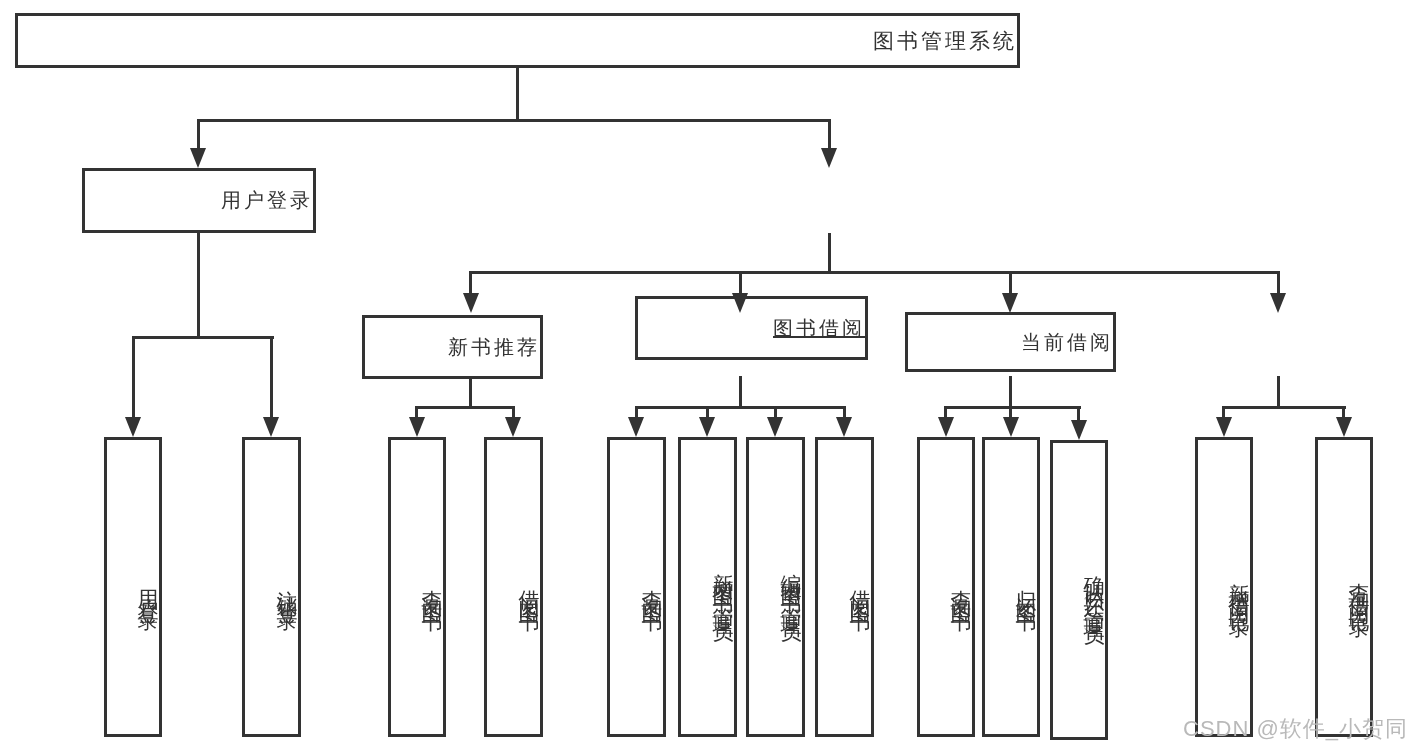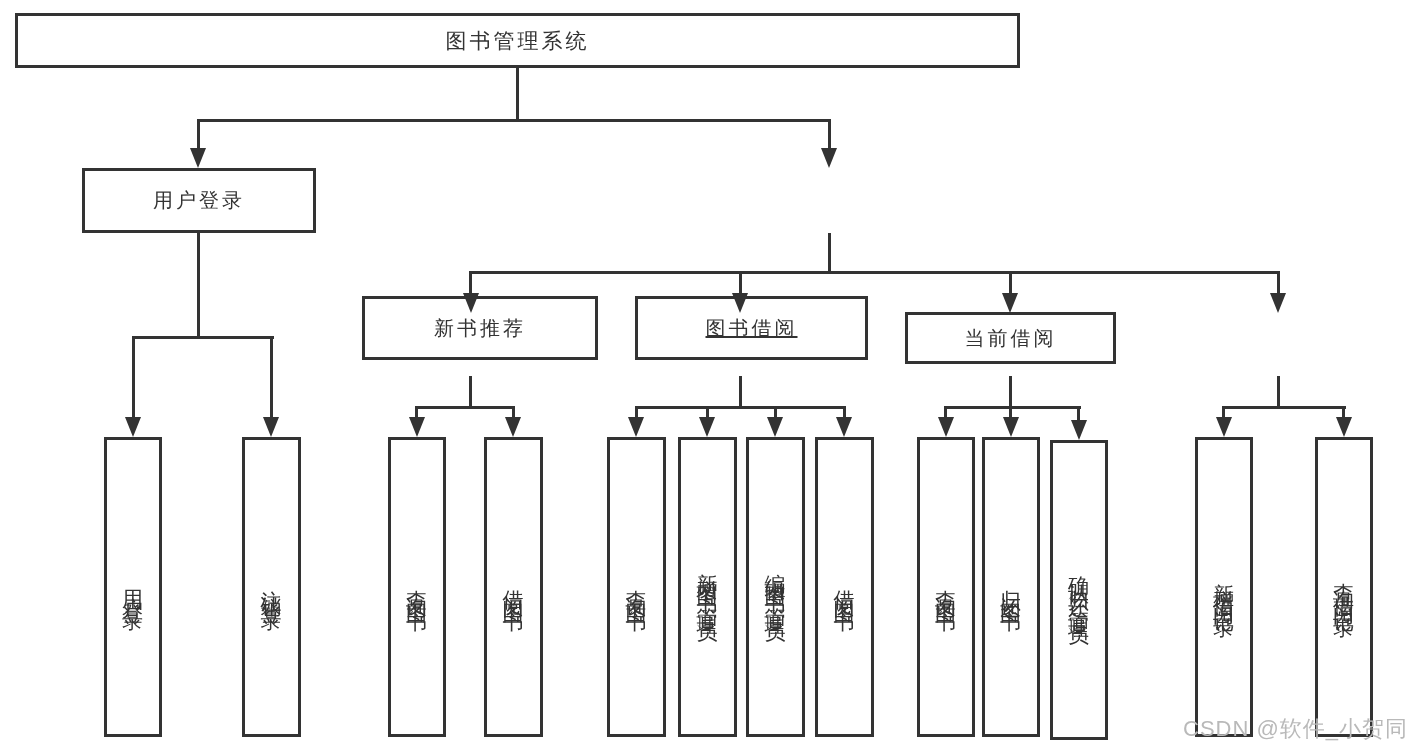--- a/index.html
+++ b/index.html
@@ -11,21 +11,21 @@
     font-family: "Liberation Sans", sans-serif;
     overflow: hidden;
   }
   .box {
     position: absolute;
     box-sizing: border-box;
     border: 3px solid #333333;
     background: #ffffff;
     display: flex;
     align-items: center;
-    justify-content: center;
+    justify-content: flex-end;
     color: #333333;
   }
   .hlabel {
     font-size: 20px;
     letter-spacing: 3px;
     white-space: nowrap;
     color: #333333;
   }
   .root .hlabel { font-size: 21px; }
   .vlabel {
@@ -65,27 +65,27 @@
 <div class="canvas">
 
   <div class="box root" style="left:15px; top:13px; width:1005px; height:55px;">
     <span class="hlabel">图书管理系统</span>
   </div>
 
   <div class="box" style="left:82px; top:168px; width:234px; height:65px;">
     <span class="hlabel">用户登录</span>
   </div>
 
-  <div class="box" style="left:362px; top:296px; width:236px; height:64px;">
+  <div class="box" style="left:362px; top:315px; width:181px; height:64px;">
     <span class="hlabel">新书推荐</span>
   </div>
   <div class="box" style="left:635px; top:296px; width:233px; height:64px;text-decoration:underline;">
     <span class="hlabel">图书借阅</span>
   </div>
-  <div class="box" style="left:905px; top:312px; width:211px; height:52px;">
+  <div class="box" style="left:905px; top:312px; width:211px; height:60px;">
     <span class="hlabel">当前借阅</span>
   </div>
 
   <div class="box" style="left:104px; top:437px; width:58px; height:300px;">
     <span class="vlabel">用户登录</span>
   </div>
   <div class="box" style="left:242px; top:437px; width:59px; height:300px;">
     <span class="vlabel">注销登录</span>
   </div>
 

